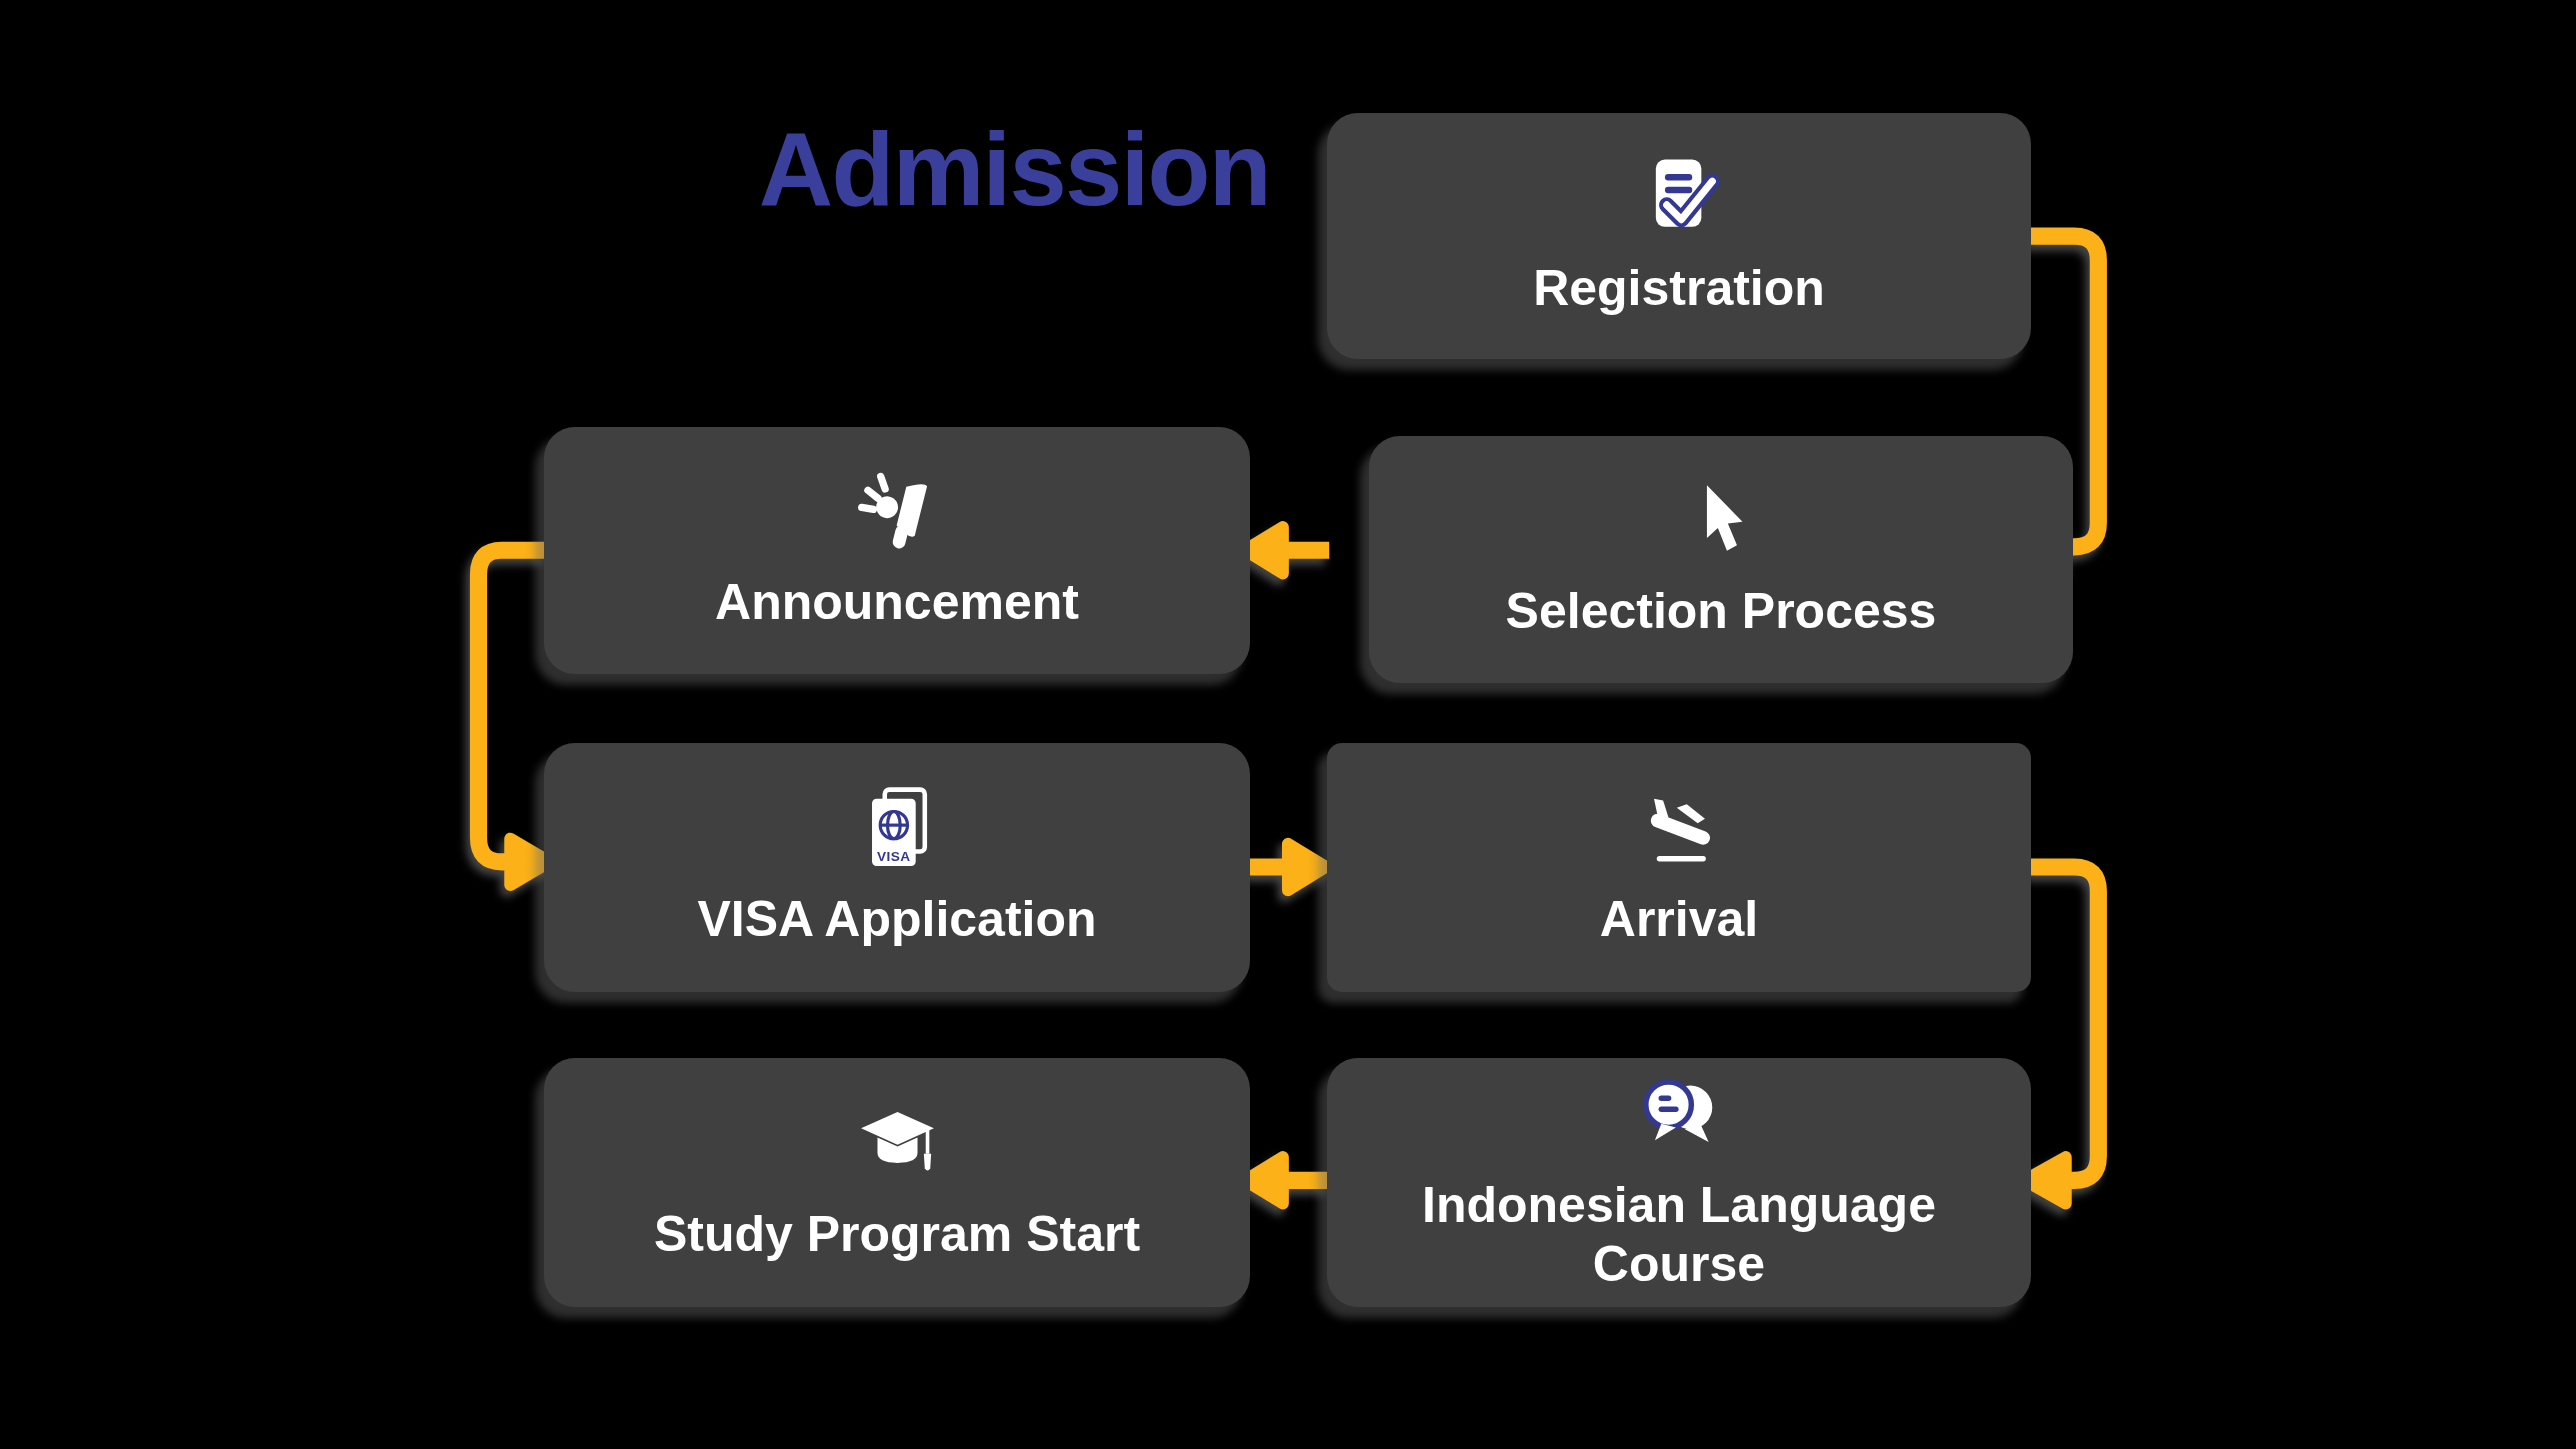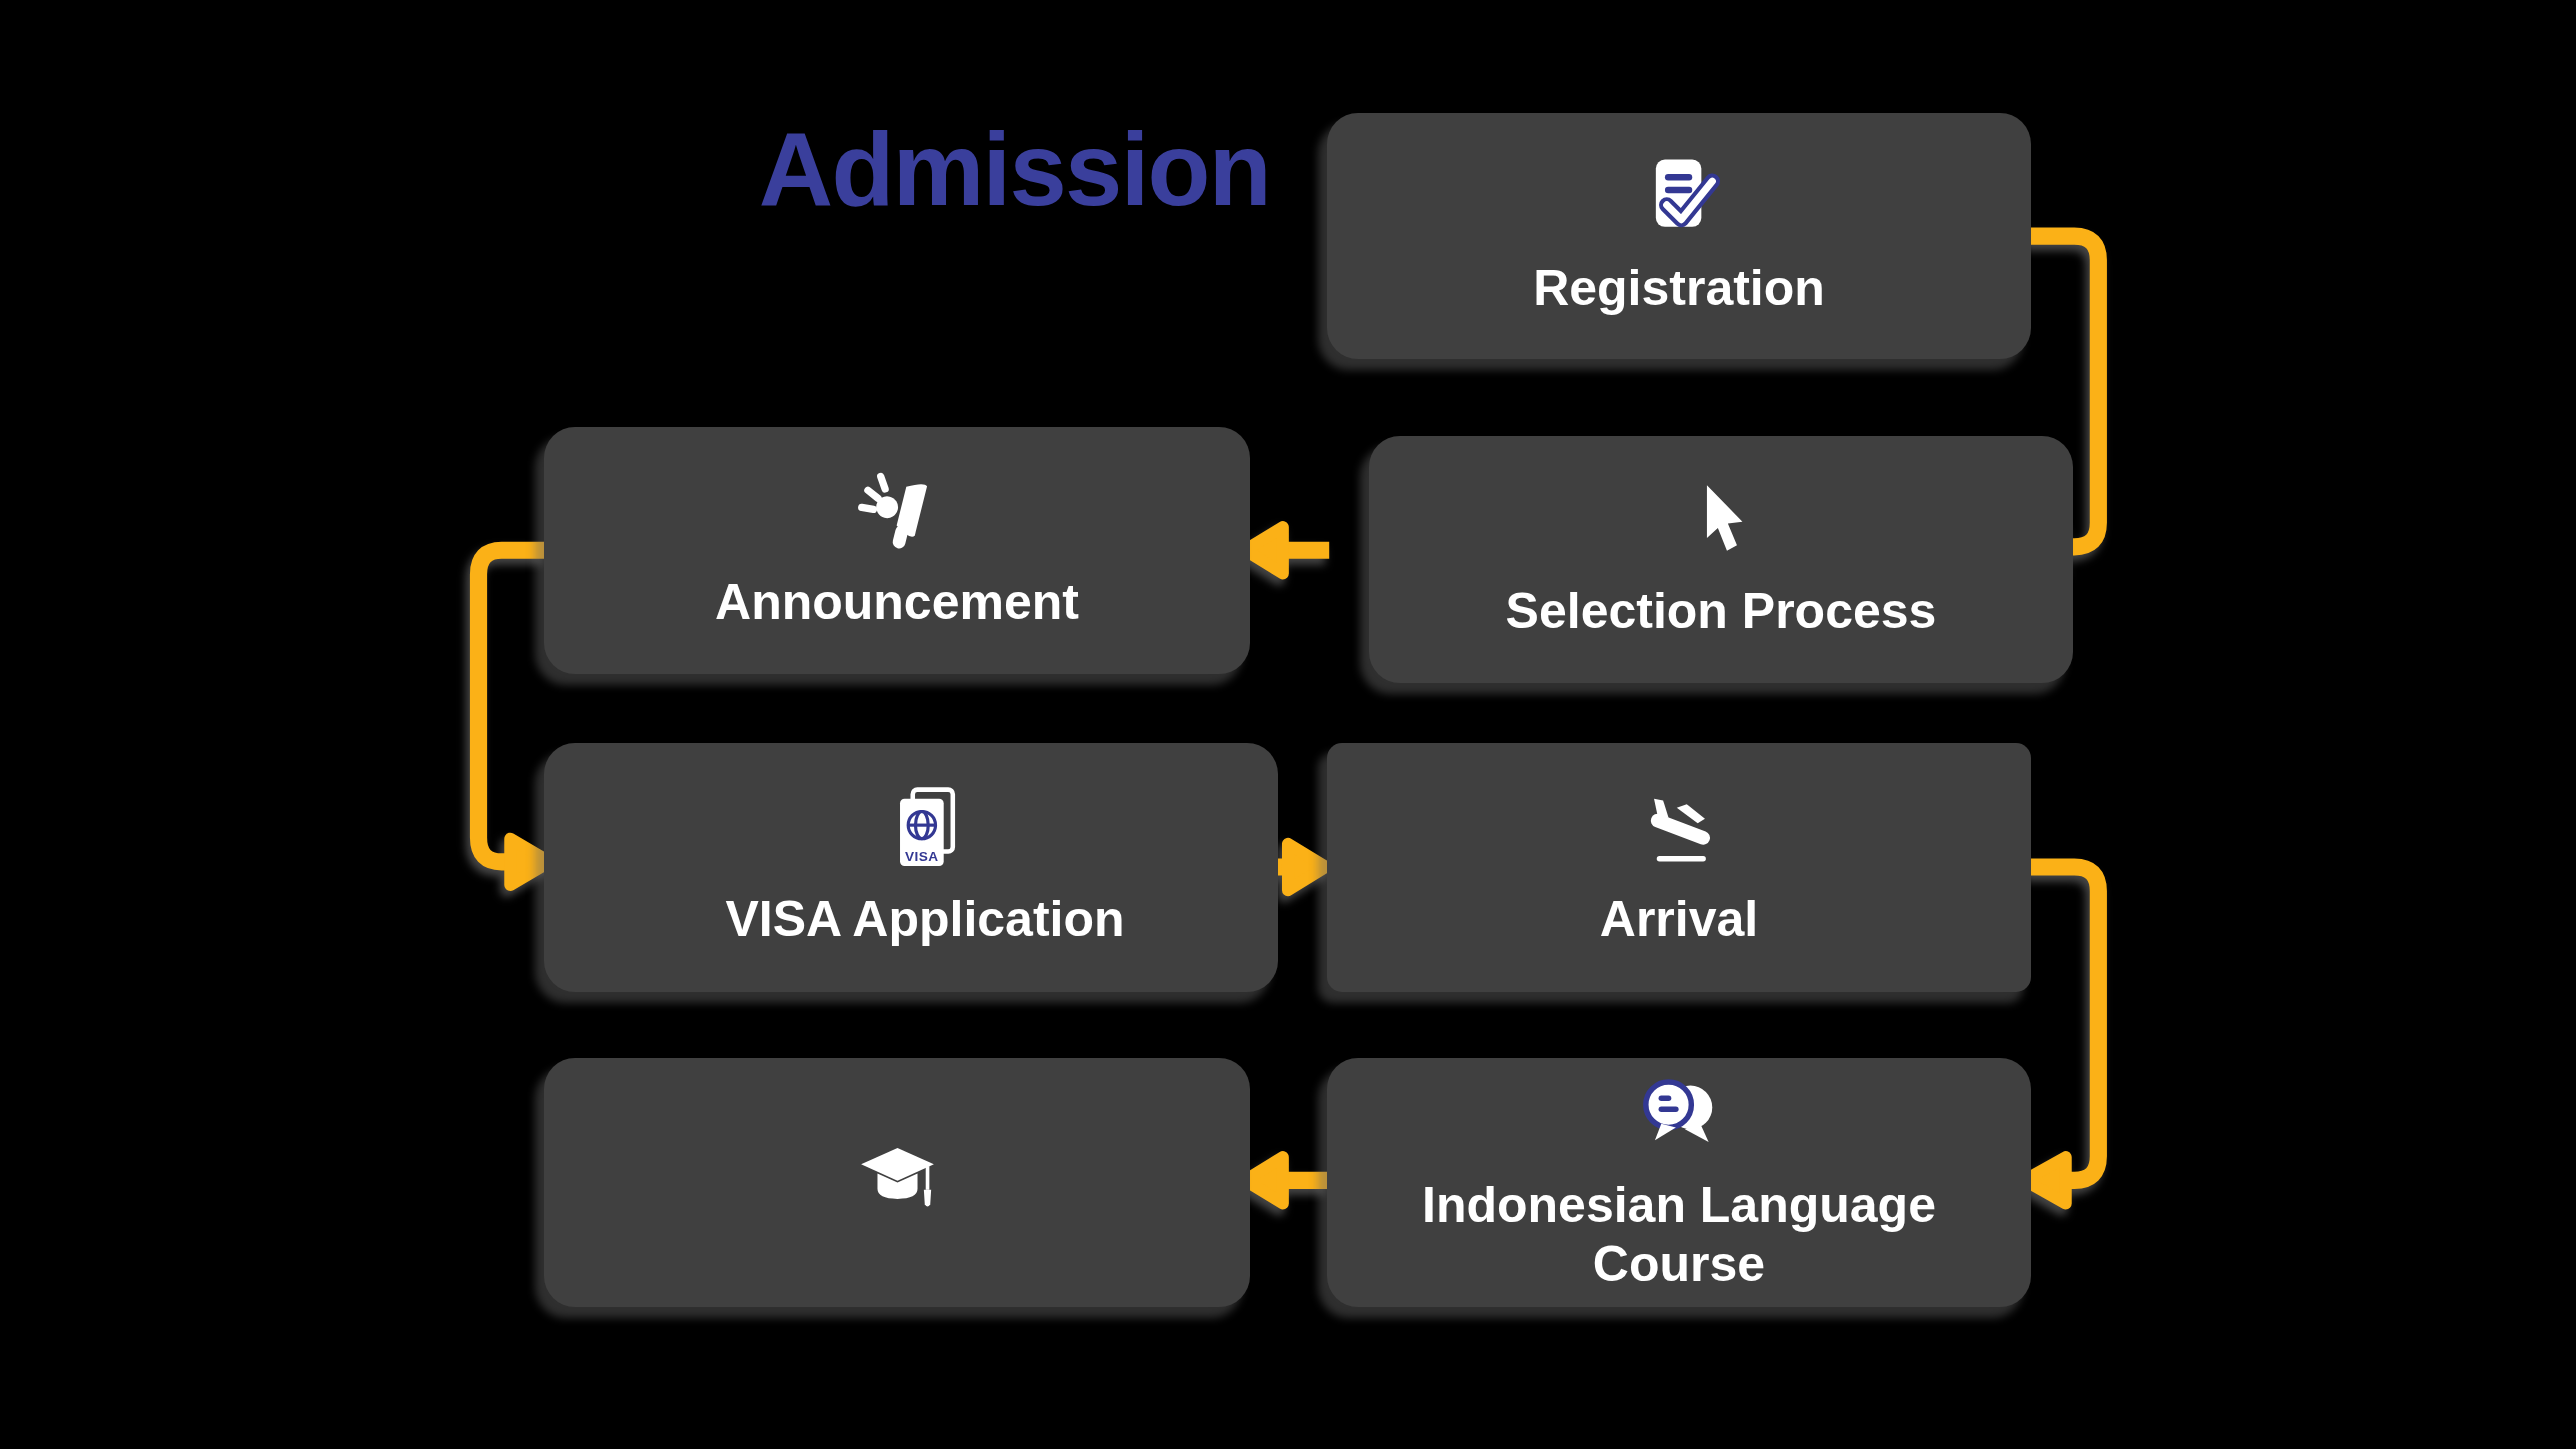--- a/index.html
+++ b/index.html
@@ -44,21 +44,21 @@
     text-align:center;
     line-height:1.18;
     max-width:635px;
   }
   .step-icon{width:101px;height:91px;flex:0 0 auto;}
   .step-icon svg{width:100%;height:100%;}
   
   #box-registration{left:1327px;top:113px;width:704px;height:246px;}
   #box-announcement{left:544px;top:427px;width:706px;height:247px;}
   #box-selection{left:1369px;top:427px;width:704px;height:247px;margin-top:9px;}
-  #box-visa{left:544px;top:743px;width:706px;height:249px;padding-left:28px;}
+  #box-visa{left:544px;top:743px;width:706px;height:249px;}
   #box-arrival{left:1327px;top:743px;width:704px;height:249px;border-radius:15px;}
   #box-language{left:1327px;top:1058px;width:704px;height:249px;}
   #box-study{left:544px;top:1058px;width:706px;height:249px;}
 </style>
 </head>
 <body>
 
 <div class="title">
   <div>Admission</div>
 </div>
@@ -164,14 +164,15 @@
 
 <div class="step-box" id="box-study">
   <span class="step-icon">
     <svg viewBox="0 0 100 100" xmlns="http://www.w3.org/2000/svg">
       <polygon points="50,12 90,30 50,48 10,30" fill="#fff"></polygon>
       <path d="M28 40 L28 57 Q28 68 50 68 Q72 68 72 57 L72 40 L50 50 Z" fill="#fff"></path>
       <line x1="83" y1="32" x2="83" y2="58" stroke="#fff" stroke-width="4"></line>
       <path d="M79 58 L87 58 L86 74 Q83 79 80 74 Z" fill="#fff"></path>
     </svg>
   </span>
+  <div class="step-label">Study Program Start</div>
 </div>
 
 
 </body></html>

